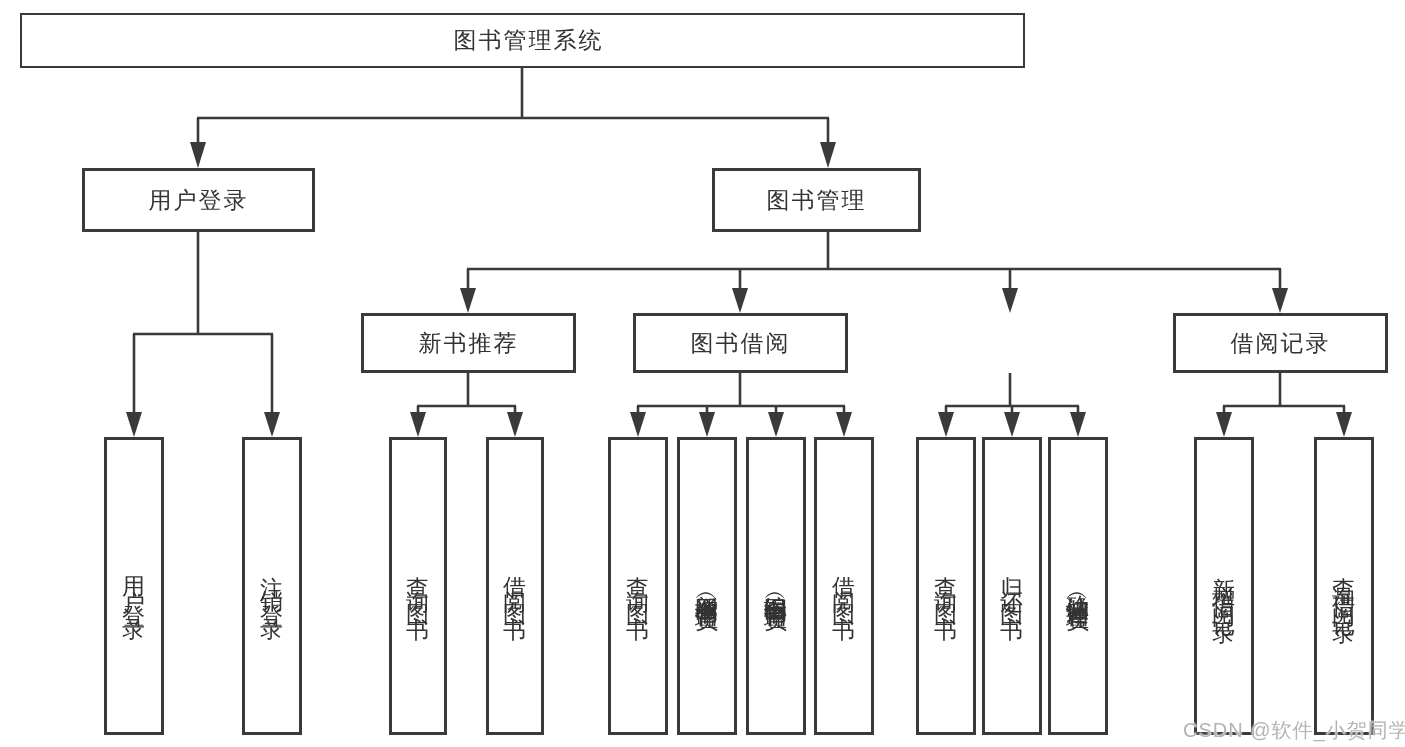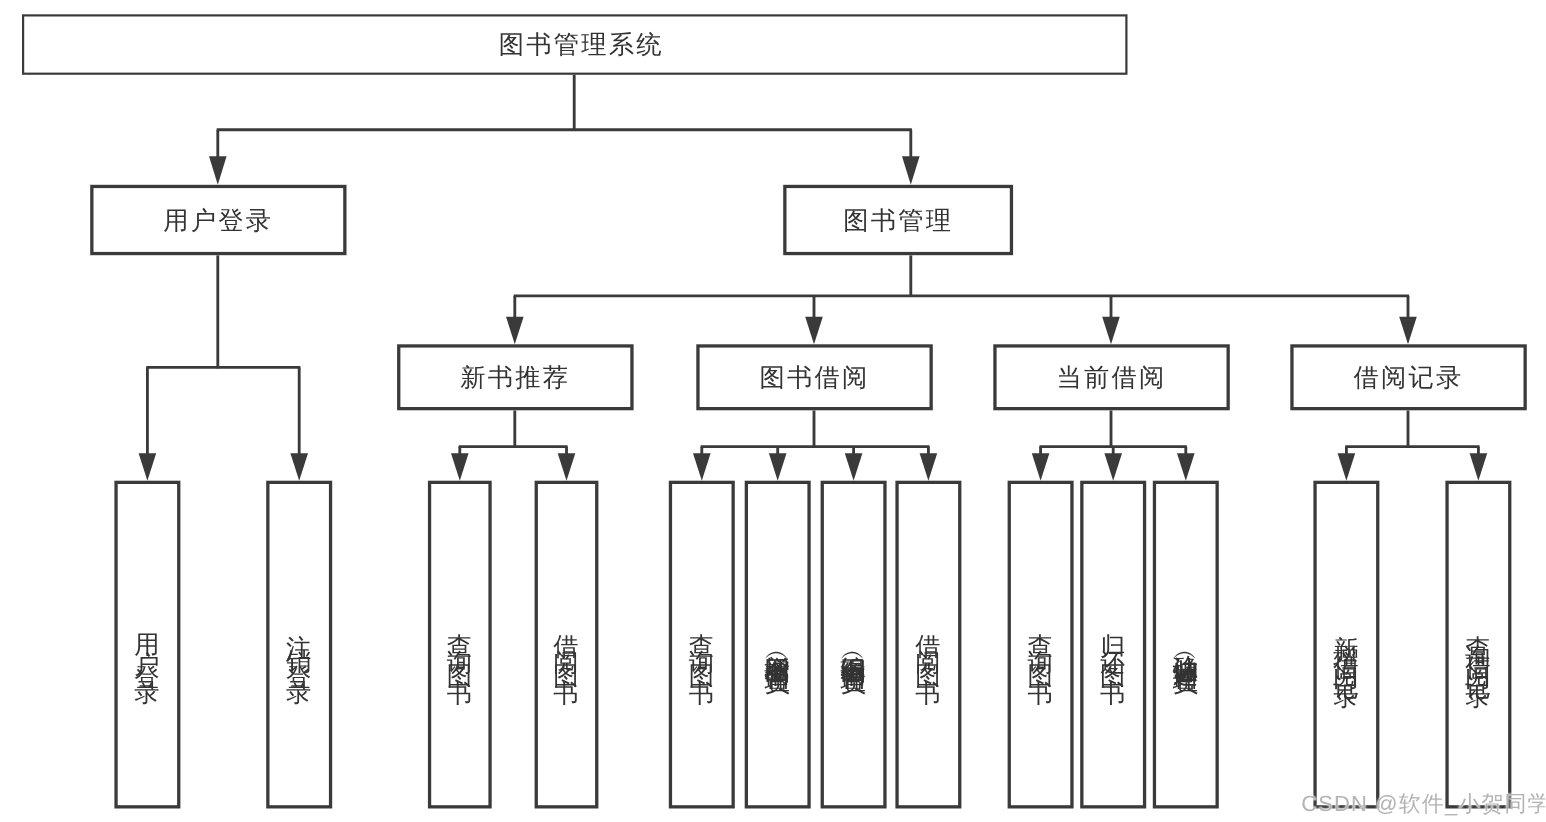--- a/index.html
+++ b/index.html
@@ -110,23 +110,20 @@
   <div class="node hbox" style="left:712px;top:168px;width:209px;height:64px">
     <span>图书管理</span>
   </div>
 
   <div class="node hbox" style="left:633px;top:313px;width:215px;height:60px">
     <span>图书借阅</span>
   </div>
   <div class="node hbox" style="left:361px;top:313px;width:215px;height:60px">
     <span>新书推荐</span>
   </div>
-  <div class="node hbox" style="left:903px;top:313px;width:215px;height:60px">
-    <span>当前借阅</span>
-  </div>
   <div class="node hbox" style="left:1173px;top:313px;width:215px;height:60px">
     <span>借阅记录</span>
   </div>
 
   <div class="node vbox" style="left:104px;top:437px;width:60px;height:298px">
     <span class="vlabel" style="letter-spacing: 14px;">用户登录</span>
   </div>
   <div class="node vbox" style="left:242px;top:437px;width:60px;height:298px">
     <span class="vlabel" style="letter-spacing: 14px;">注销登录</span>
   </div>

